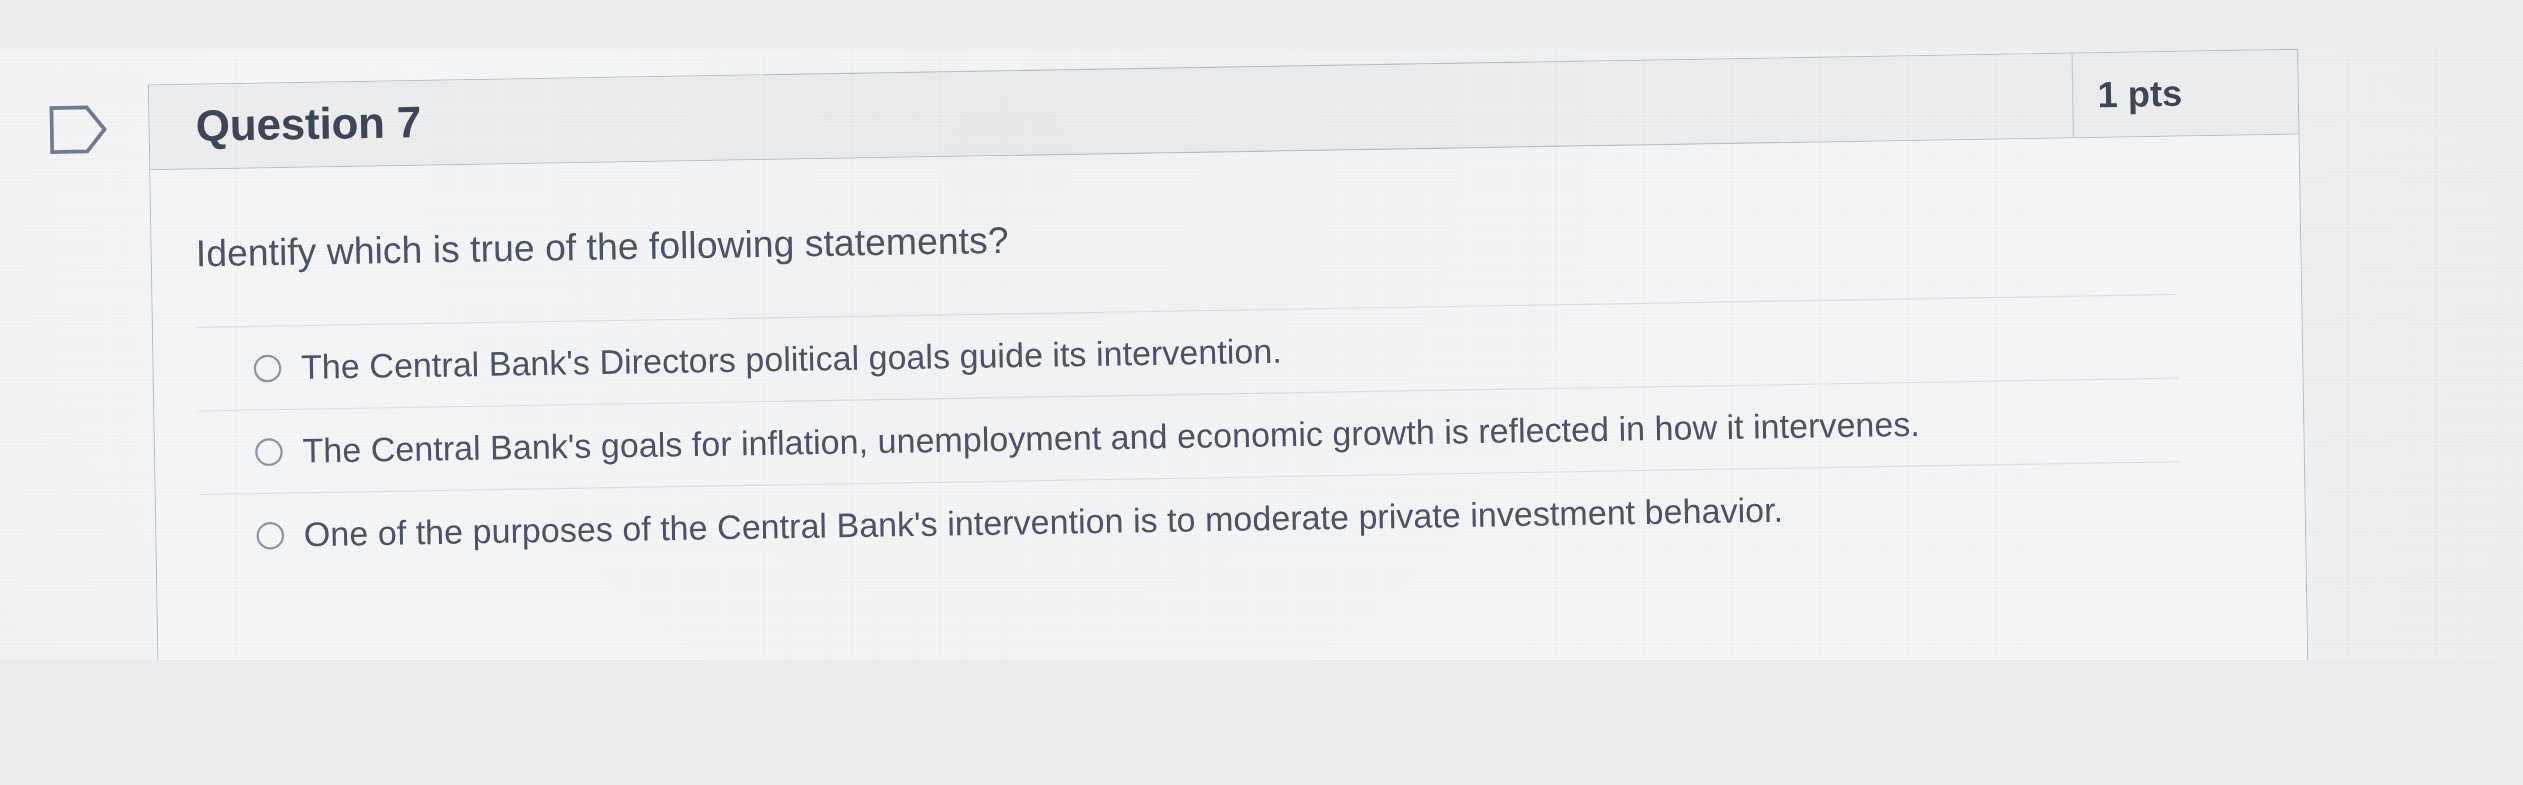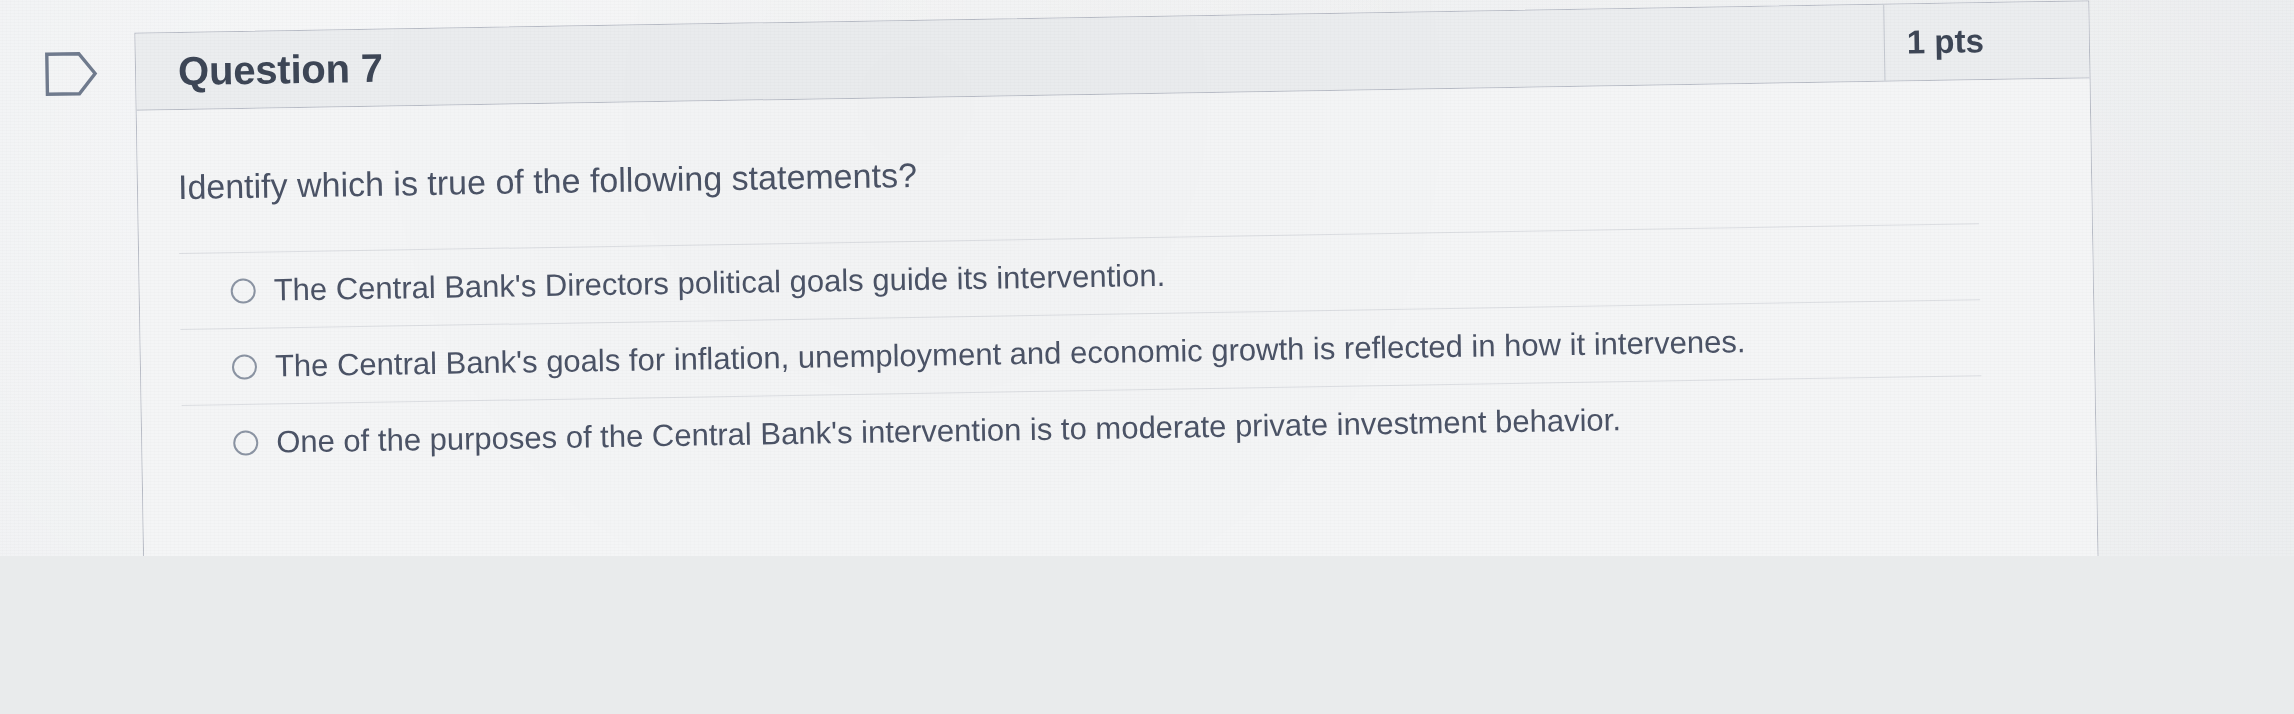--- a/index.html
+++ b/index.html
@@ -11,20 +11,21 @@
   #screen {
     position: relative;
     width: 2294px;
     height: 556px;
     overflow: hidden;
     background:
       radial-gradient(circle at 18% 30%, rgba(255,255,255,0.55), rgba(255,255,255,0) 55%),
       radial-gradient(circle at 78% 72%, rgba(255,255,255,0.35), rgba(255,255,255,0) 60%),
       linear-gradient(104deg, #eceef0 0%, #f0f1f2 40%, #e8eaec 100%);
     font-family: "Liberation Sans", sans-serif;
+    margin-top: 44px;
     -webkit-font-smoothing: antialiased;
   }
 
   
   #grain {
     position: absolute;
     inset: -10px;
     pointer-events: none;
     opacity: 0.5;
     mix-blend-mode: multiply;

